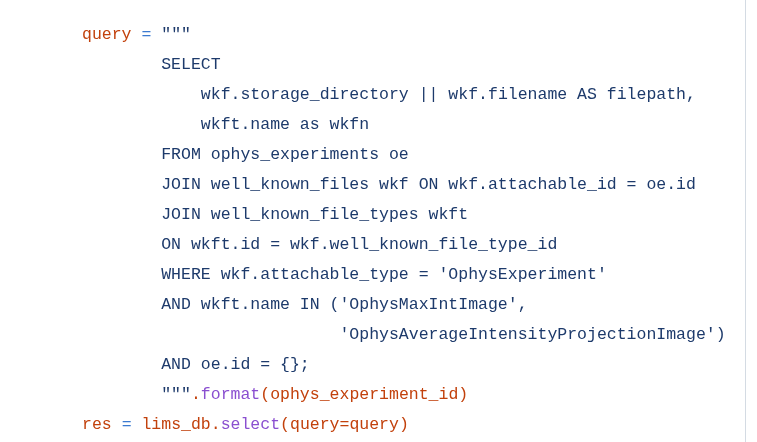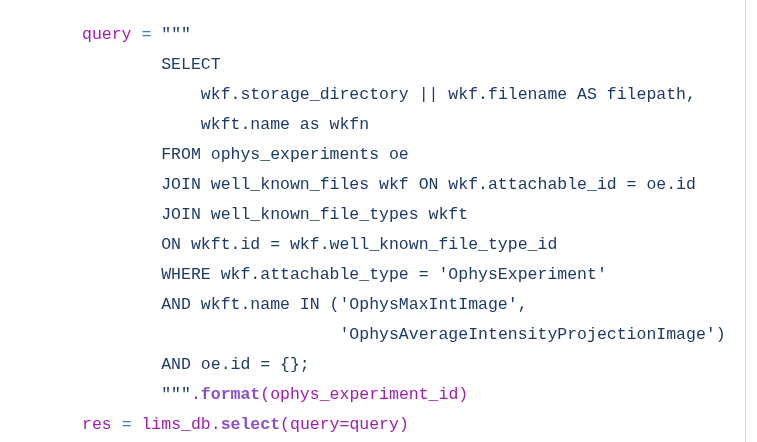--- a/index.html
+++ b/index.html
@@ -39,22 +39,22 @@
       line-height: 30px;
       white-space: pre;
       color: #333333;
     }
     .line {
       display: block;
       height: 30px;
     }
     .str { color: #1d3a6b; }
     .op { color: #3b7ad0; }
-    .fn { color: #8a4fd0; font-weight: bold; }
-    .id { color: #a21caf; }
+    .fn { color: #8a4fd0; }
+    .id { color: #c2410c; }
   </style>
 </head>
 <body>
 
 <div class="code-block">
   <pre class="code" id="code"><span class="line"><span></span><span class="id">query</span><span class="id"> </span><span class="op">=</span><span class="id"> </span><span class="str">"""</span></span><span class="line"><span>        </span><span class="str">SELECT</span></span><span class="line"><span>            </span><span class="str">wkf.storage_directory || wkf.filename AS filepath,</span></span><span class="line"><span>            </span><span class="str">wkft.name as wkfn</span></span><span class="line"><span>        </span><span class="str">FROM ophys_experiments oe</span></span><span class="line"><span>        </span><span class="str">JOIN well_known_files wkf ON wkf.attachable_id = oe.id</span></span><span class="line"><span>        </span><span class="str">JOIN well_known_file_types wkft</span></span><span class="line"><span>        </span><span class="str">ON wkft.id = wkf.well_known_file_type_id</span></span><span class="line"><span>        </span><span class="str">WHERE wkf.attachable_type = 'OphysExperiment'</span></span><span class="line"><span>        </span><span class="str">AND wkft.name IN ('OphysMaxIntImage',</span></span><span class="line"><span>                          </span><span class="str">'OphysAverageIntensityProjectionImage')</span></span><span class="line"><span>        </span><span class="str">AND oe.id = {};</span></span><span class="line"><span>        </span><span class="str">"""</span><span class="id">.</span><span class="fn">format</span><span class="id">(ophys_experiment_id)</span></span><span class="line"><span></span><span class="id">res</span><span class="id"> </span><span class="op">=</span><span class="id"> </span><span class="id">lims_db.</span><span class="fn">select</span><span class="id">(query=query)</span></span></pre>
 </div>
 <div class="scroll-border"></div>
 
 </body></html>

